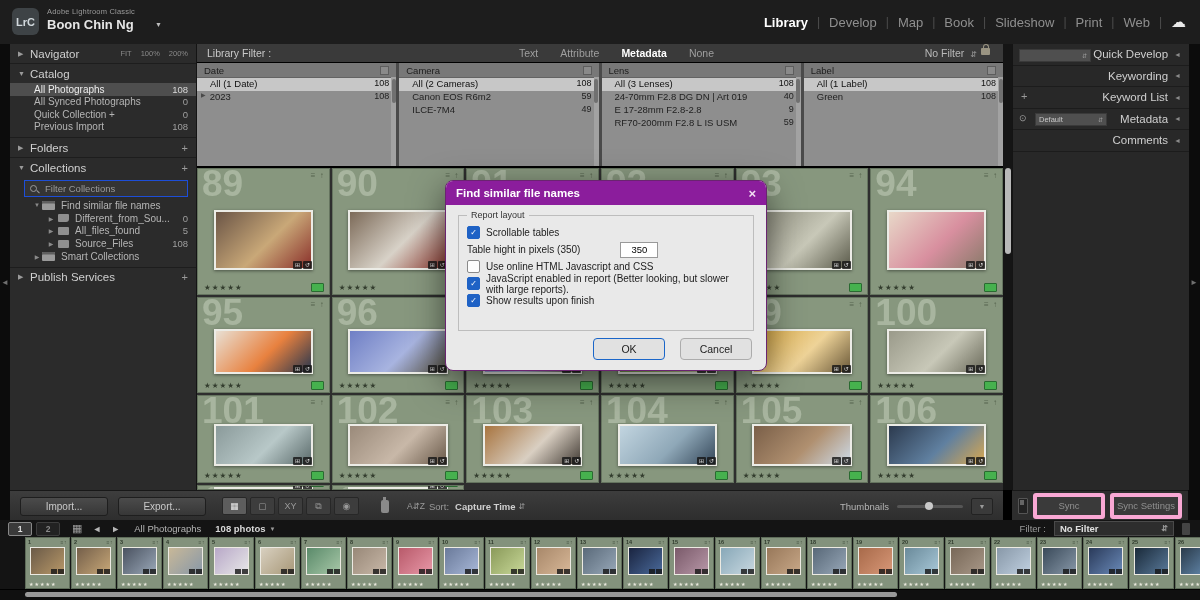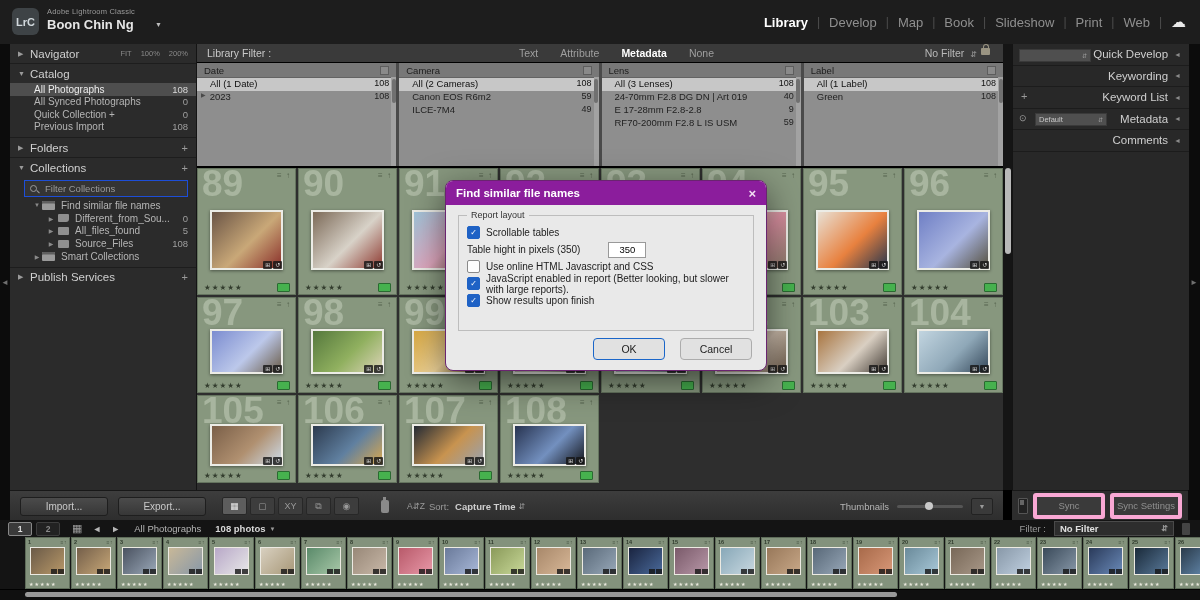--- a/index.html
+++ b/index.html
@@ -61,21 +61,21 @@
     padding:0 7px;color:#1d1d1d;font-size:9.5px}
   .mhead .sortbox{margin-left:auto;width:7px;height:7px;border:1px solid #5d5d5d;background:#8a8a8a}
   .mrow{display:flex;align-items:flex-start;height:13px;padding:0 7px 0 13px;color:#1f1f1f;font-size:9.5px;cursor:pointer}
   .mrow.sel{background:#c7c7c7;color:#101010}
   .mrow .tri{margin:0 4px 0 -9px;font-size:6px;color:#4a4a4a}
   .mrow .cnt{margin-left:auto;font-size:9px}
   .colscroll{position:absolute;right:0;top:14px;bottom:0;width:5px;background:#a2a2a2}
   .colscroll i{position:absolute;left:.5px;top:2px;width:4px;height:24px;background:#707070;border-radius:2px}
   
   #grid{left:197px;top:168px;width:806px;height:322px;background:#2e2e2e;display:grid;
-    grid-template-columns:repeat(8,1fr);grid-template-rows:127px 96px 88px;gap:2px}
+    grid-template-columns:repeat(6,1fr);grid-template-rows:127px 96px 88px;gap:2px}
   .cell{background:#87977e;border:1px solid #65745f;position:relative;overflow:hidden;cursor:pointer}
   .cellnum{position:absolute;top:-4px;left:4px;font-size:37px;font-weight:bold;color:rgba(228,238,222,.35);line-height:1}
   .cellbadges{position:absolute;top:2px;right:4px;font-size:8px;color:#57654f;letter-spacing:1px}
   .photo{position:absolute;left:12%;right:12%;top:33%;bottom:19%;border:2px solid #ecece6;
     box-shadow:0 1px 3px rgba(0,0,0,.45)}
   .pbadges{position:absolute;right:-1px;bottom:-1px;display:flex}
   .pb{width:9px;height:8px;background:rgba(22,22,22,.82);color:#d8d8d8;font-size:6px;line-height:8px;
     text-align:center;margin-left:1px;border-radius:1px}
   .cellfoot{position:absolute;left:6px;right:5px;bottom:2px;display:flex;align-items:center}
   .stars{font-size:7.5px;letter-spacing:1px;color:#333d2e}
@@ -154,21 +154,21 @@
   #dlg-title{height:24px;background:#8b1d9c;display:flex;align-items:center;padding:0 10px;color:#fff;
     font-size:11.5px;font-weight:bold}
   #dlg-close{margin-left:auto;color:#f2dff4;font-size:13px;cursor:pointer}
   #dlg-group{position:absolute;left:12px;right:12px;top:34px;height:114px;border:1px solid #bdbdbd}
   #dlg-group-label{position:absolute;top:-6px;left:8px;background:#e9e9e9;padding:0 4px;font-size:9px;color:#333}
   #dlg-rows{position:absolute;left:8px;right:8px;top:8px}
   .drow{display:flex;align-items:center;height:17px;font-size:10px;color:#1c1c1c}
   .cb{width:11px;height:11px;border-radius:2px;background:#fdfdfd;border:1px solid #8a8a8a;margin-right:6px;
     display:flex;align-items:center;justify-content:center;font-size:8px;color:#fff;cursor:pointer;flex:0 0 auto}
   .cb.on{background:#1f62c5;border-color:#1f62c5}
-  .dinput{width:36px;height:14px;margin-left:28px;border:1px solid #999;background:#fff;font-size:9.5px;
+  .dinput{width:36px;height:14px;margin-left:40px;border:1px solid #999;background:#fff;font-size:9.5px;
     text-align:center;font-family:"Liberation Sans",sans-serif;padding:0}
   #dlg-buttons{position:absolute;right:14px;bottom:10px;display:flex;gap:15px}
   .dbtn{width:70px;height:20px;background:#e1e1e1;border:1px solid #acacac;border-radius:4px;font-size:10.5px;
     color:#1c1c1c;display:flex;align-items:center;justify-content:center;cursor:pointer}
   .dbtn.ok{border:1.5px solid #1a66c9}
 </style>
 </head>
 <body>
 
 <div id="topbar" class="abs">

